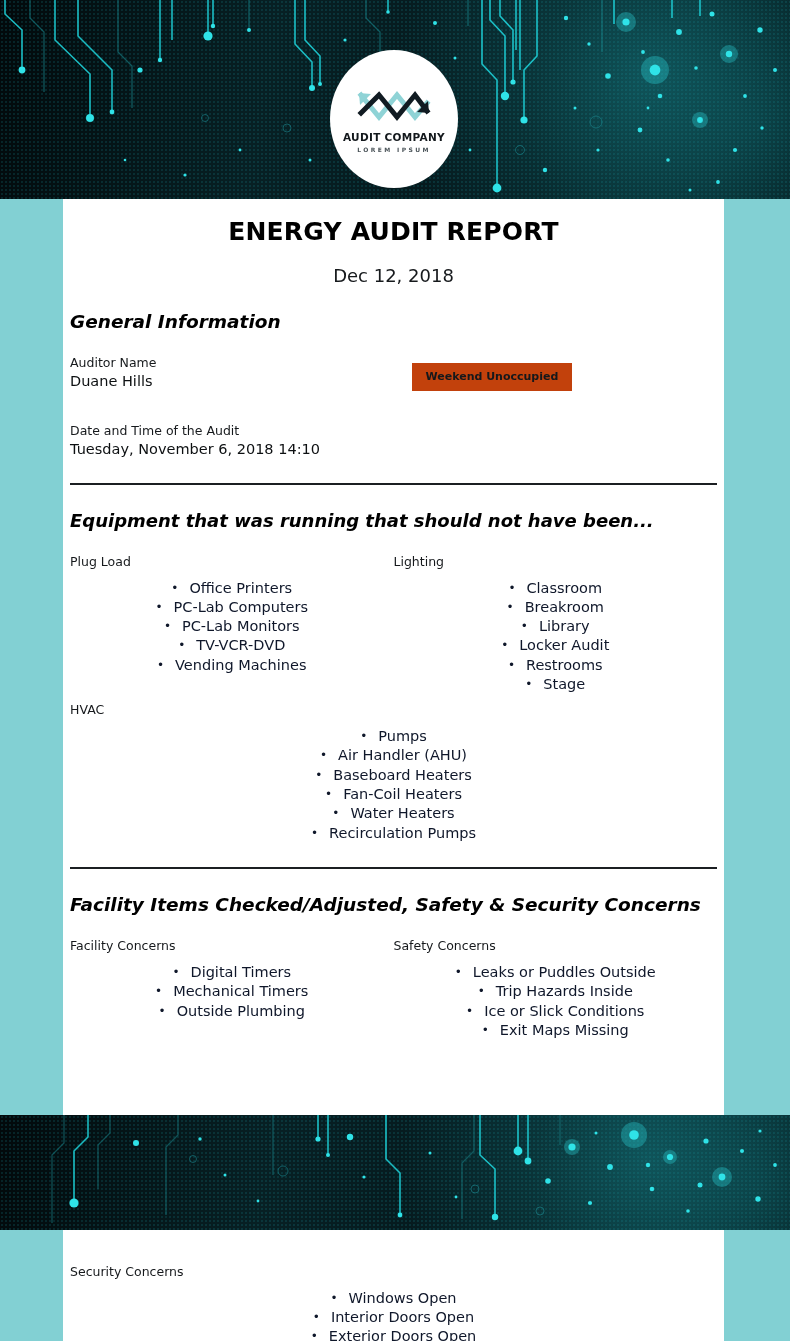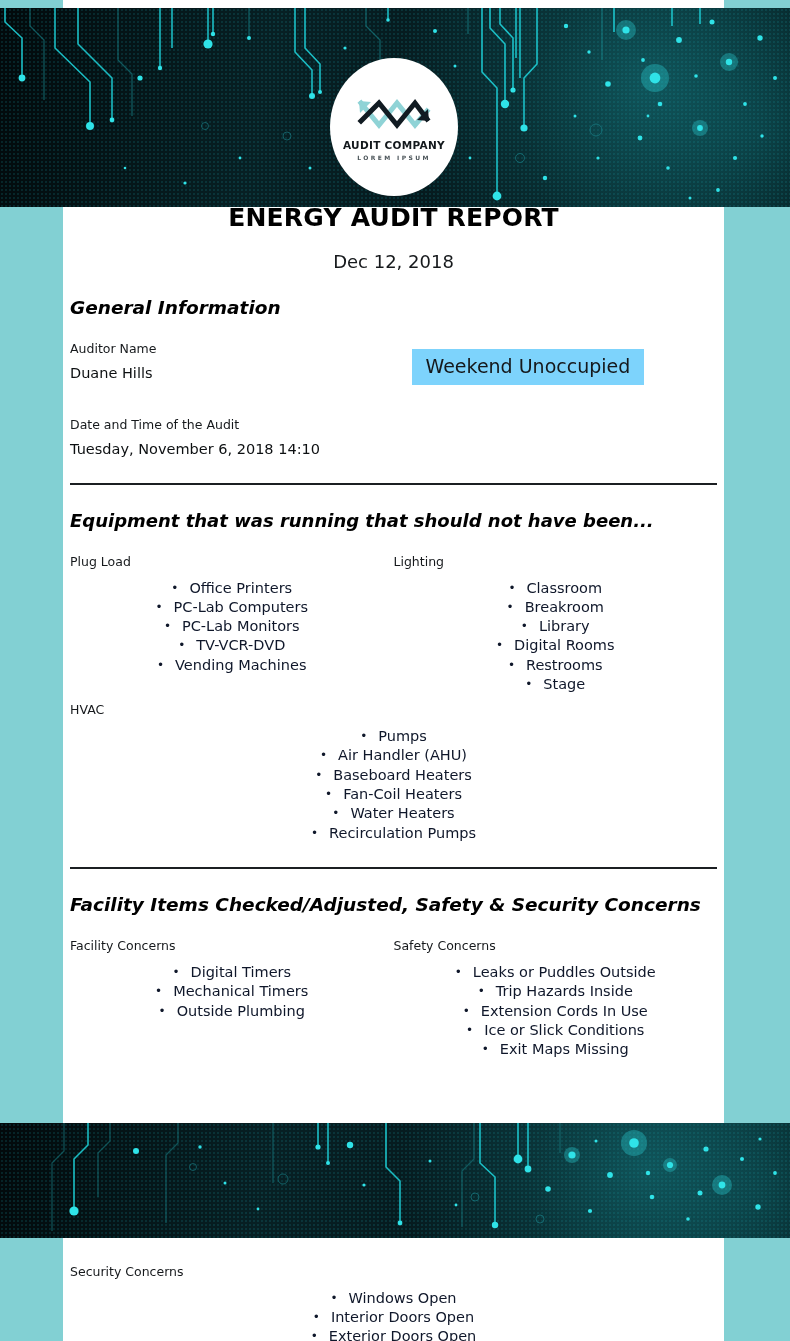--- a/index.html
+++ b/index.html
@@ -33,21 +33,20 @@
   
   .banner {
     position: absolute;
     left: 0;
     width: 790px;
     overflow: hidden;
     background:
       radial-gradient(circle at 82% 38%, rgba(40,220,230,0.28) 0%, rgba(0,0,0,0) 38%),
       radial-gradient(circle at 96% 62%, rgba(30,200,215,0.16) 0%, rgba(0,0,0,0) 30%),
       linear-gradient(100deg, #02090b 0%, #072024 34%, #05181c 62%, #020a0c 100%);
-    margin-top: 8px;
   }
   .banner-header { top: 0; height: 199px; }
   .banner-footer { top: 1115px; height: 115px; }
 
   .banner .dotgrid {
     position: absolute;
     inset: 0;
     background-image: radial-gradient(rgba(25,150,160,0.20) 0.7px, rgba(0,0,0,0) 0.8px);
     background-size: 4px 4px;
   }
@@ -90,21 +89,21 @@
     letter-spacing: 2.4px;
     color: #4a5358;
     margin-top: 5px;
     line-height: 1;
   }
 
   
   .doc {
     position: absolute;
     left: 63px;
-    top: 185px;
+    top: 199px;
     width: 661px;
   }
   .doc-inner { padding: 0 7px 0 7px; }
 
   .report-title {
     text-align: center;
     font-family: "DejaVu Sans", sans-serif;
     font-size: 25px;
     font-weight: 700;
     color: #000000;
@@ -134,41 +133,42 @@
   .field-label {
     font-size: 12.5px;
     color: #16191c;
     font-family: "DejaVu Sans", sans-serif;
     line-height: 1.35;
   }
   .field-value {
     font-size: 14.5px;
     color: #0d1012;
     font-family: "DejaVu Sans", sans-serif;
-    margin-top: 6px;
+    margin-top: 0;
     line-height: 1.3;
   }
 
   .two-col {
     display: flex;
     width: 100%;
   }
   .col { width: 50%; box-sizing: border-box; }
 
   .gen-info-grid { margin-top: 22px; gap: 36px; }
 
   .chip {
     display: inline-block;
     margin-top: 8px;
-    background: #7dd3fc;
+    background: #c2410c;
     color: #15181b;
-    font-size: 19px;
+    font-size: 11px;
     font-family: "DejaVu Sans", sans-serif;
     padding: 8px 14px 9px 14px;
     line-height: 1;
+    font-weight: bold;
   }
 
   .date-block { margin-top: 32px; }
 
   hr.rule {
     border: none;
     border-top: 2px solid #1b1f22;
     margin: 24px 0 0 0;
   }
 
@@ -352,21 +352,21 @@
             <li>TV-VCR-DVD</li>
             <li>Vending Machines</li>
           </ul>
       </div>
       <div class="col">
         <div class="field-label">Lighting</div>
         <ul class="clist">
             <li>Classroom</li>
             <li>Breakroom</li>
             <li>Library</li>
-            <li>Digital Rooms</li>
+            <li>Locker Audit</li>
             <li>Restrooms</li>
             <li>Stage</li>
           </ul>
       </div>
     </div>
 
     <div class="block-gap">
       <div class="field-label">HVAC</div>
       <ul class="clist hvac-list">
           <li>Pumps</li>
@@ -389,21 +389,20 @@
             <li>Digital Timers</li>
             <li>Mechanical Timers</li>
             <li>Outside Plumbing</li>
           </ul>
       </div>
       <div class="col">
         <div class="field-label">Safety Concerns</div>
         <ul class="clist">
             <li>Leaks or Puddles Outside</li>
             <li>Trip Hazards Inside</li>
-            <li>Extension Cords In Use</li>
             <li>Ice or Slick Conditions</li>
             <li>Exit Maps Missing</li>
           </ul>
       </div>
     </div>
   </div>
 </div>
 
 <div class="banner banner-footer">
   <div class="dotgrid"></div>

